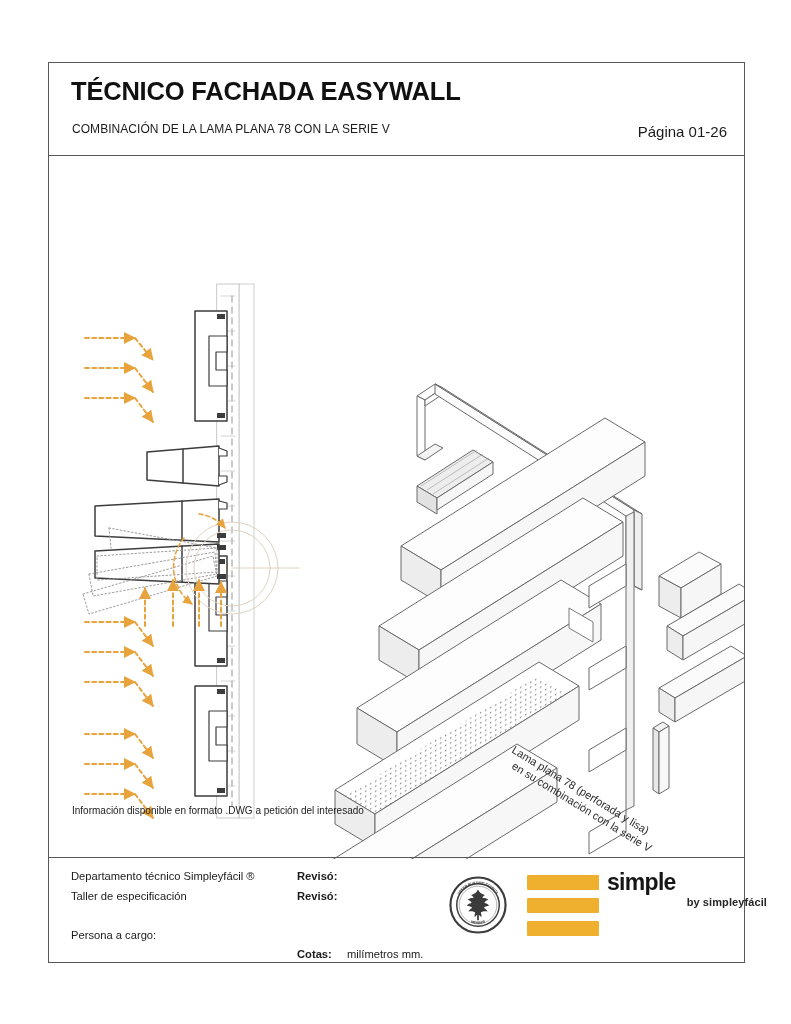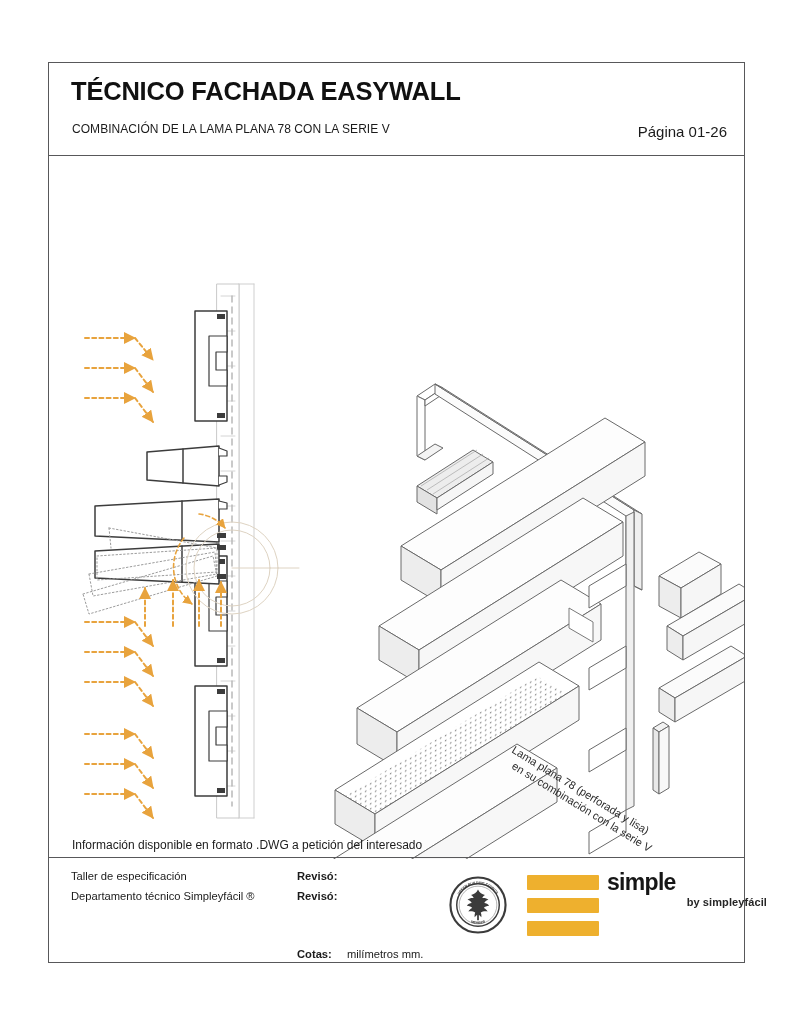--- a/index.html
+++ b/index.html
@@ -47,22 +47,22 @@
 
   
   .canvas{
     position:absolute;left:0;top:93px;width:100%;height:703px;
     overflow:hidden;
   }
   .canvas svg{position:absolute;left:0;top:0;}
 
   
   .note{
-    position:absolute;left:23px;top:775px;
-    font-size:12px;color:#1b1b1b;white-space:nowrap;
+    position:absolute;left:23px;top:742px;
+    font-size:10px;color:#1b1b1b;white-space:nowrap;
   }
   .rule-note{
     position:absolute;left:0;top:794px;width:100%;
     border-top:1.4px solid #58585a;
   }
 
   
   .footer{
     position:absolute;left:0;top:794px;width:100%;height:106px;
   }
@@ -341,23 +341,24 @@
         </text>
       </svg>
     </div>
 
     <div class="note">Información disponible en formato .DWG a petición del interesado</div>
     <div class="rule-note"></div>
 
     <div class="footer">
 
       <div class="fcolA">
+        <div class="frow">Departamento técnico Simpleyfácil ®</div>
         <div class="frow">Taller de especificación</div>
-        <div class="frow">Departamento técnico Simpleyfácil ®</div>
         <div class="frow sp"></div>
+        <div class="frow">Persona a cargo:</div>
       </div>
 
       <div class="fcolB">
         <div class="frow b">Revisó:</div>
         <div class="frow b">Revisó:</div>
         <div class="frow sp"></div>
         <div class="frow sp"></div>
         <div class="frow">
           <span class="flabel">Cotas:</span><span class="fval">milímetros  mm.</span>
         </div>

